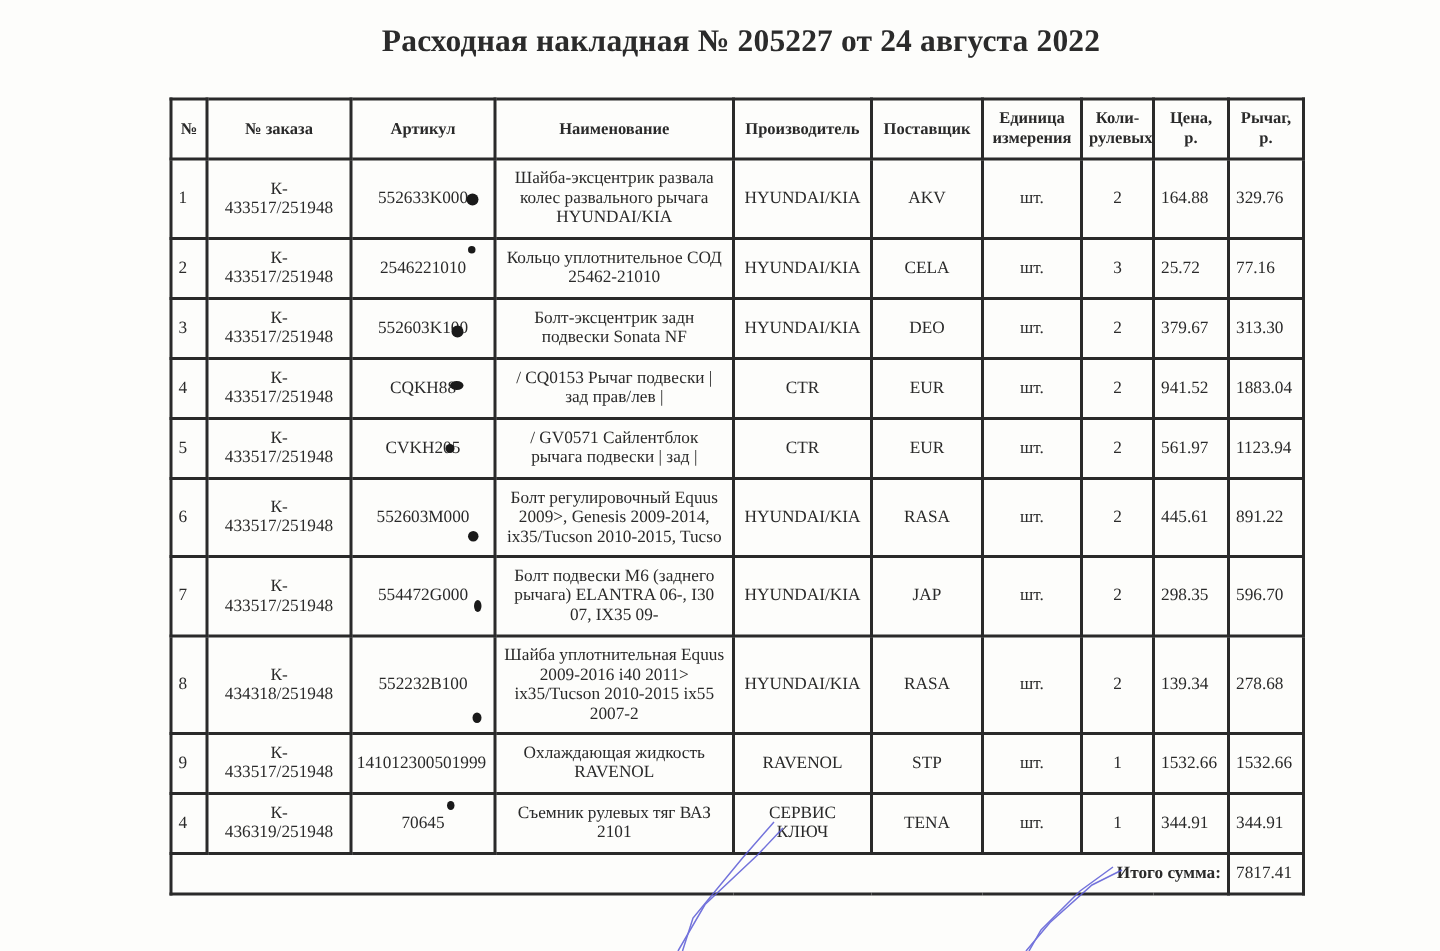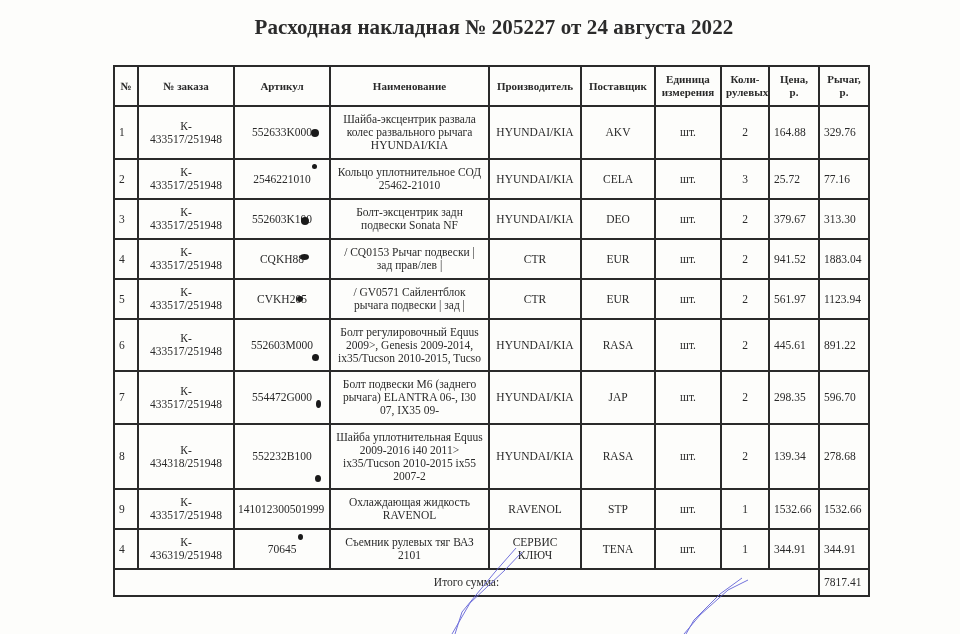--- a/index.html
+++ b/index.html
@@ -21,21 +21,21 @@
   }
   table.inv th { font-weight: bold; text-align: center; font-size: 11px; height: 36px; }
   .c-num { text-align: left; }
   .c-center { text-align: center; }
   .c-right { }
   .c-left { text-align: center; }
   .art { position: relative; }
   .dot {
     position: absolute; width: 7px; height: 7px; border-radius: 50%; background: #1a1a1a;
   }
-  .total-label { text-align: center; font-weight: normal; font-size: 11px; }
+  .total-label { text-align: right; font-weight: bold; font-size: 11px; }
   .sig { position: absolute; left: 0; top: 0; pointer-events: none; }
 </style>
 </head>
 <body>
 
 <div class="title">Расходная накладная № 205227 от 24 августа 2022</div>
 
 <table class="inv">
   <colgroup>
     <col style="width:24px">

